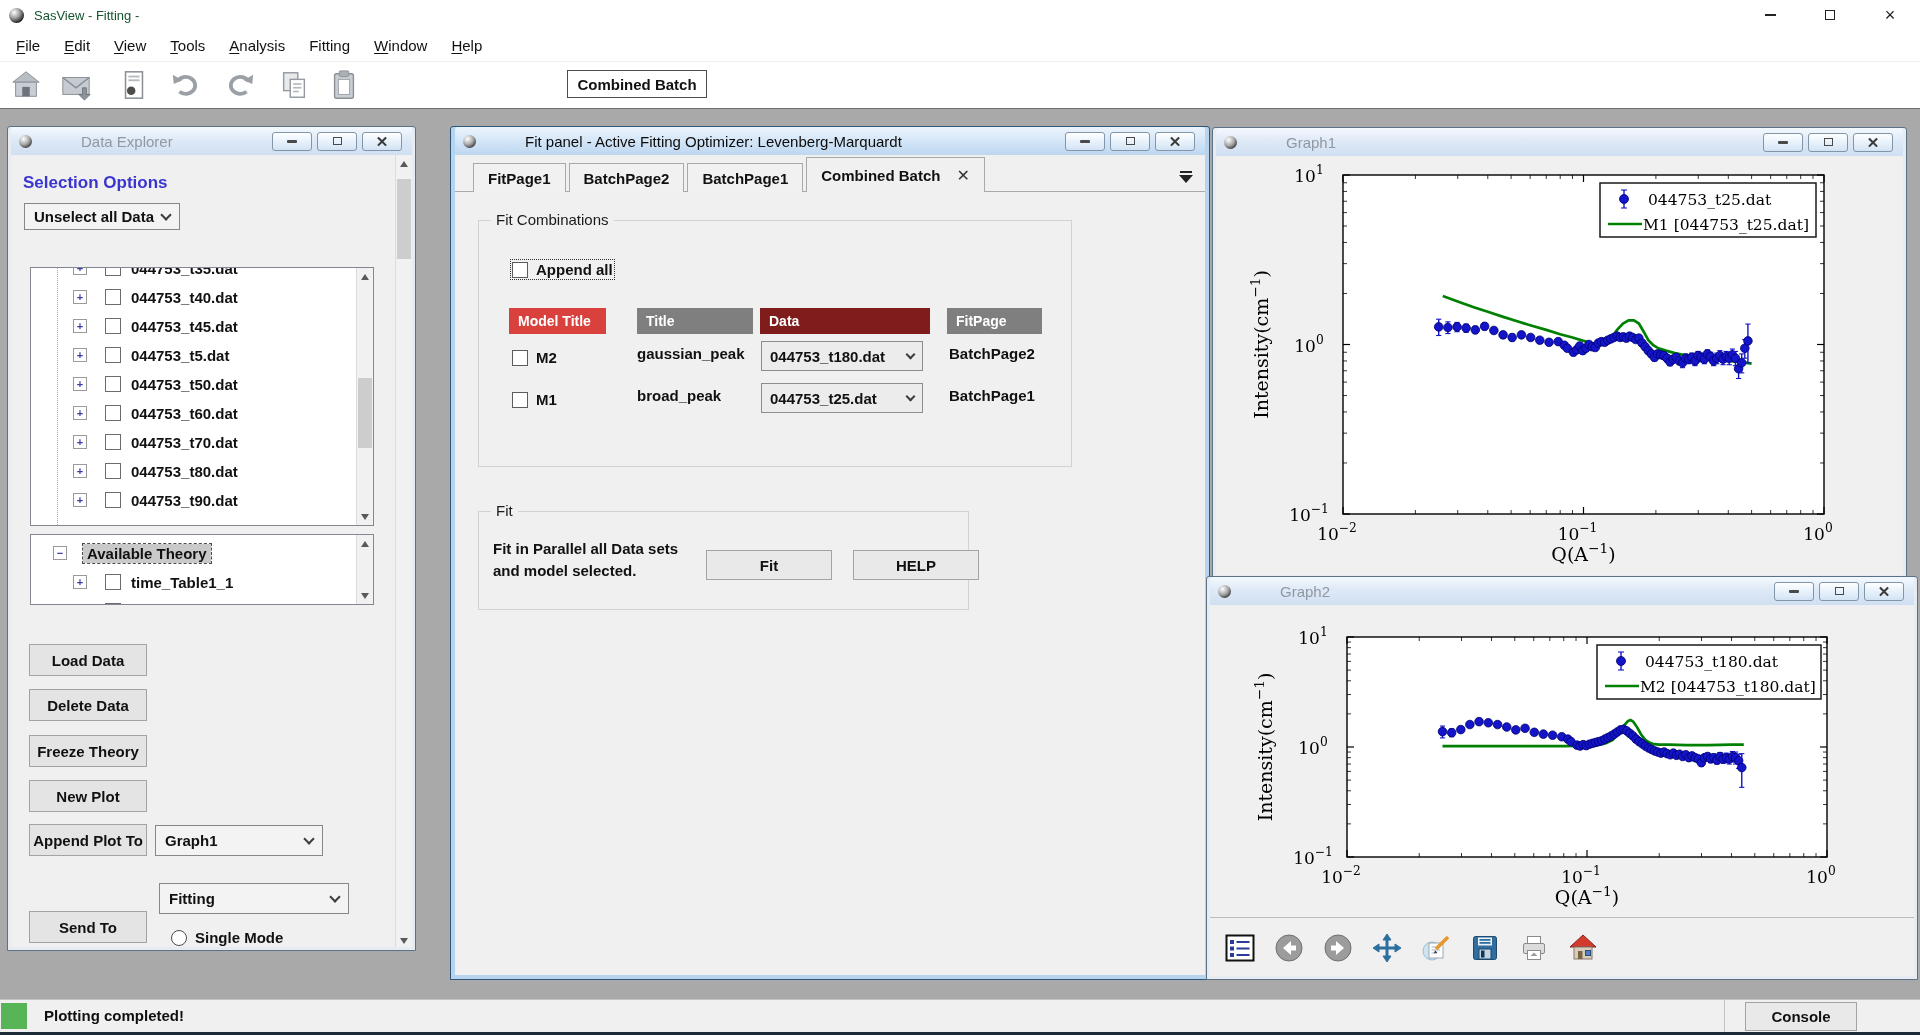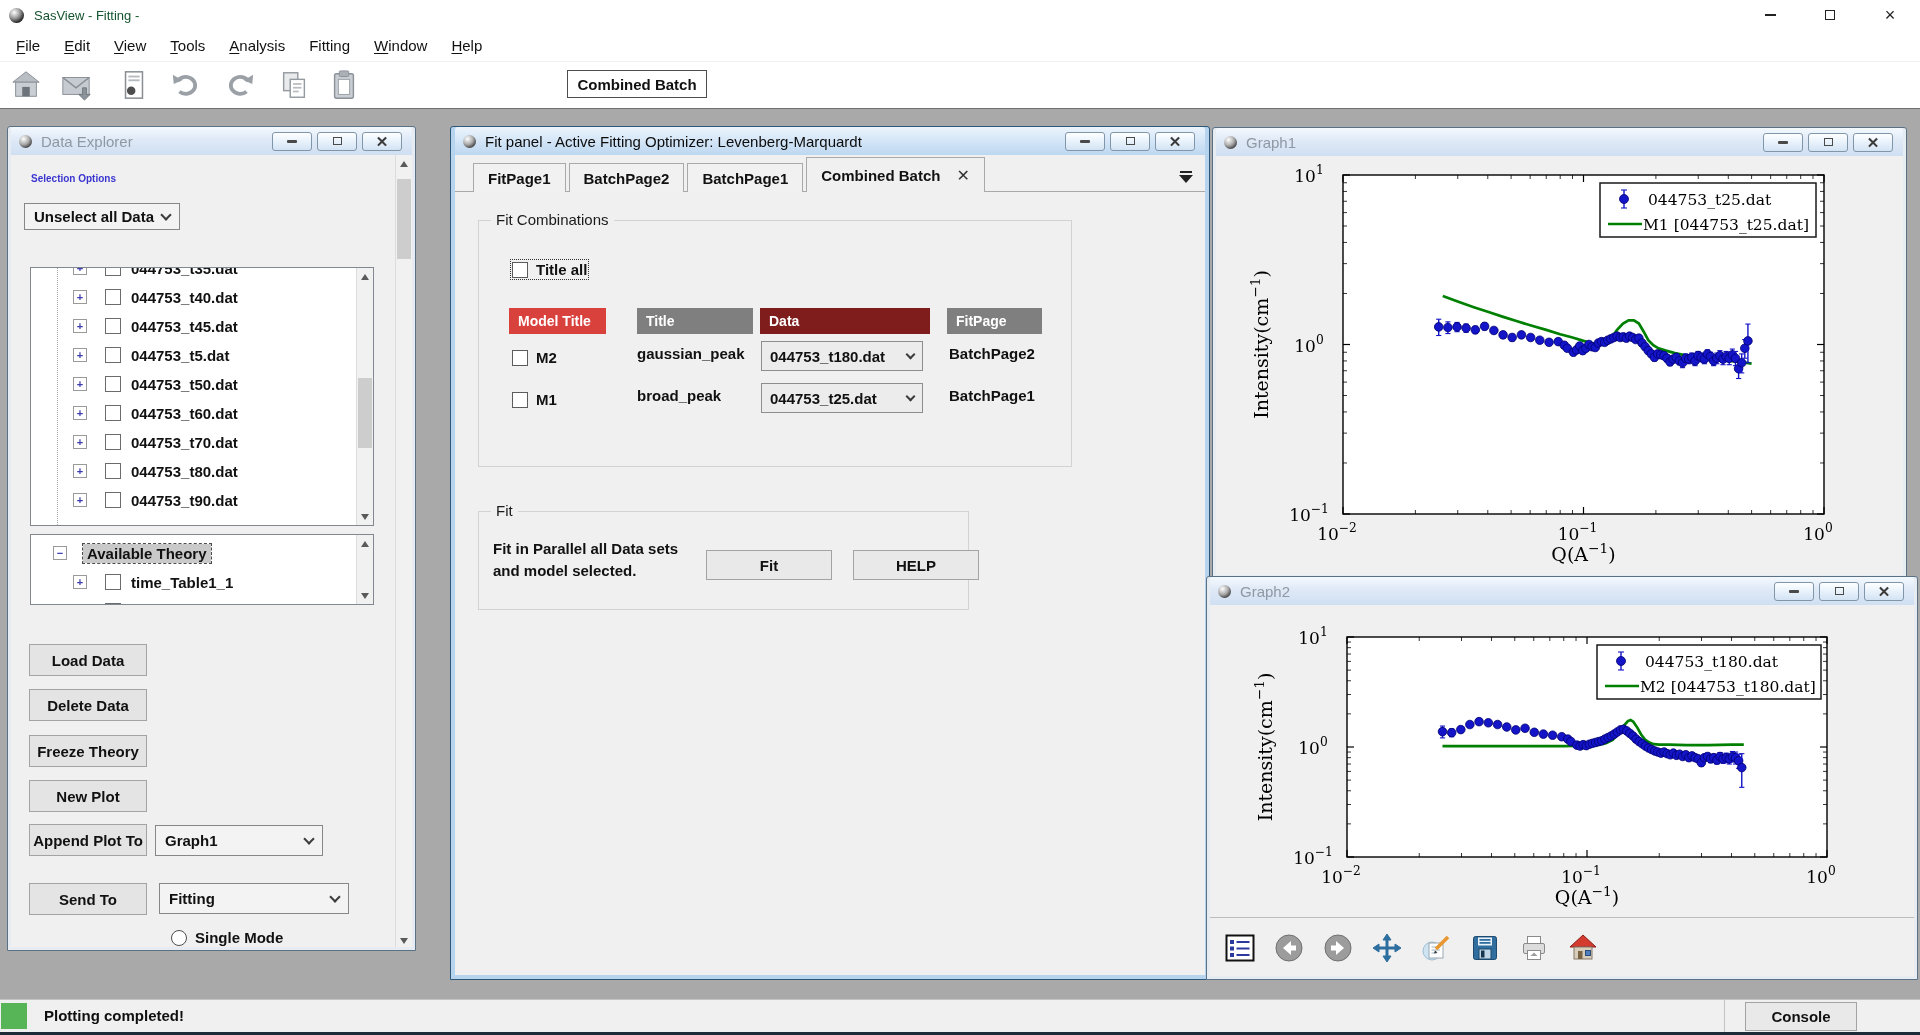--- a/index.html
+++ b/index.html
@@ -25,38 +25,38 @@
   .tbtn { position:absolute; top:5px; width:36px; height:36px; display:flex; align-items:center; justify-content:center; }
   .persp { position:absolute; left:567px; top:8px; width:140px; height:28px; border:1px solid #4d4d4d; background:#fff;
     display:flex; align-items:center; justify-content:center; font-size:15px; font-weight:700; }
 
   .mdi { position:absolute; left:0; top:108px; width:1920px; height:892px; background:#a9a9a9; border-top:1px solid #707070; }
 
   .bottomline { position:absolute; left:0; top:1032px; width:1920px; height:3px; background:#1d2b38; }
 
   
   .win { position:absolute; background:#e7ecf2; border:1px solid #5a7186; padding:0 3px 3px; border-radius:3px 3px 0 0; }
-  .win .tb { height:28px; display:flex; align-items:center; background:linear-gradient(#f4f9fe,#e0eaf7 42%,#cfdff2); border-radius:3px 3px 0 0; }
+  .win .tb { height:28px; display:flex; align-items:center; background:linear-gradient(#f4f9fe,#e0eaf7 42%,#cfdff2); border-radius:3px 3px 0 0;gap:40px; }
   .win .dot { width:13px; height:13px; border-radius:50%; margin:0 9px 0 8px; flex:0 0 auto;
     background:radial-gradient(circle at 35% 30%, #ffffff 0%, #a9a9a9 45%, #2e2e2e 82%); }
   .win .tt { font-size:15px; color:#8f98a3; white-space:nowrap; }
   .cbs { margin-left:auto; display:flex; gap:5px; margin-right:10px; }
   .cb3 { width:40px; height:19px; border:1px solid #8296a9; border-radius:3px; display:flex; align-items:center; justify-content:center; color:#3b3b3b;
     background:linear-gradient(#feffff,#eaf3fc 45%,#d3e3f4); }
   .gm { width:10px; height:3px; background:#4a4a4a; border-radius:1px; display:block; }
   .gq { width:9px; height:8px; border:1.6px solid #4a4a4a; display:block; }
   .gx { font-size:15px; font-weight:700; line-height:1; }
   .client { position:relative; background:#f0f0f0; height:calc(100% - 28px); overflow:hidden; }
 
   .win.active { background:#b7d4ee; border-color:#2e5676; padding:0 4px 4px;margin-left:16px; }
   .win.active .tb { background:linear-gradient(#ecf4fc,#d8e8f8 42%,#bdd7f0); }
   .win.active .tt { color:#0c0c0c; }
 
   
-  .de-link { position:absolute; left:12px; top:18px; color:#3a35cf; font-size:10px; font-weight:600;margin-left:8px; }
+  .de-link { position:absolute; left:12px; top:18px; color:#3a35cf; font-size:17px; font-weight:600; }
   .combo { position:absolute; border:1px solid #878787; background:#f3f3f3; display:flex; align-items:center; padding:0 9px; font-size:15px; font-weight:600; }
   .combo .chev { margin-left:auto; width:8px; height:8px; border-right:2px solid #3c3c3c; border-bottom:2px solid #3c3c3c; transform:rotate(45deg); margin-top:-4px; }
   .treebox { position:absolute; background:#fff; border:1px solid #828790; overflow:hidden; }
   .trow { height:29px; display:flex; align-items:center; position:relative; }
   .texp { position:absolute; width:14px; height:14px; border:1px solid #9a9a9a; background:#fff; color:#3b3bb0; font:700 11px/12px "Liberation Sans",sans-serif; text-align:center; }
   .tcb { position:absolute; width:16px; height:16px; border:1px solid #6b6b6b; background:#fff; }
   .tlabel { position:absolute; font-size:15px; font-weight:600; white-space:nowrap; }
   .tlabel.sel { background:#c9c9c9; outline:1px dashed #4c4c4c; padding:1px 4px; }
   .tguide { position:absolute; border-left:1px dotted #a8a8a8; }
   .wbtn { position:absolute; border:1px solid #a3a3a3; background:#e4e4e4; display:flex; align-items:center; justify-content:center;
@@ -304,21 +304,21 @@
 
     <div class="wbtn" style="left:18px; top:489px; width:118px; height:32px;">Load Data</div>
     <div class="wbtn" style="left:18px; top:534px; width:118px; height:32px;">Delete Data</div>
     <div class="wbtn" style="left:18px; top:580px; width:118px; height:32px;">Freeze Theory</div>
     <div class="wbtn" style="left:18px; top:625px; width:118px; height:32px;">New Plot</div>
     <div class="wbtn" style="left:18px; top:669px; width:118px; height:32px;">Append Plot To</div>
     <div class="combo" style="left:144px; top:670px; width:168px; height:31px;">
       <span>Graph1</span>
         <span class="chev"></span>
     </div>
-    <div class="wbtn" style="left:18px; top:728px; width:118px; height:32px;">Send To</div>
+    <div class="wbtn" style="left:18px; top:756px; width:118px; height:32px;">Send To</div>
     <div class="combo" style="left:148px; top:728px; width:190px; height:31px;">
       <span>Fitting</span>
         <span class="chev"></span>
     </div>
     <div class="radio" style="left:160px; top:774px;">
       <span class="rc"></span>
       <span>Single Mode</span>
     </div>
 
     <div class="sbv" style="right:0; top:0; height:794px;">
@@ -779,21 +779,21 @@
       <span class="tab-drop">
           <span class="bar"></span>
           <span class="tri"></span>
         </span>
     </div>
 
     <div class="gbox" style="left:23px; top:65px; width:594px; height:247px;">
       <span class="glabel">Fit Combinations</span>
       <div class="checkline focus-dotted" style="left:33px; top:40px;">
         <span class="cbx"></span>
-        <span>Title all</span>
+        <span>Append all</span>
       </div>
       <div id="combo-headers">
           <div class="hd" style="left: 30px; top: 87px; width: 97px; background: rgb(217, 65, 61);">Model Title</div>
           <div class="hd" style="left: 158px; top: 87px; width: 116px; background: rgb(127, 127, 127);">Title</div>
           <div class="hd" style="left: 281px; top: 87px; width: 170px; background: #7f1d1d;">Data</div>
           <div class="hd" style="left: 468px; top: 87px; width: 95px; background: rgb(127, 127, 127);">FitPage</div>
         </div>
       <div id="combo-rows">
           <div class="checkline" style="left: 33px; top: 128px;">
             <span class="cbx"></span>

